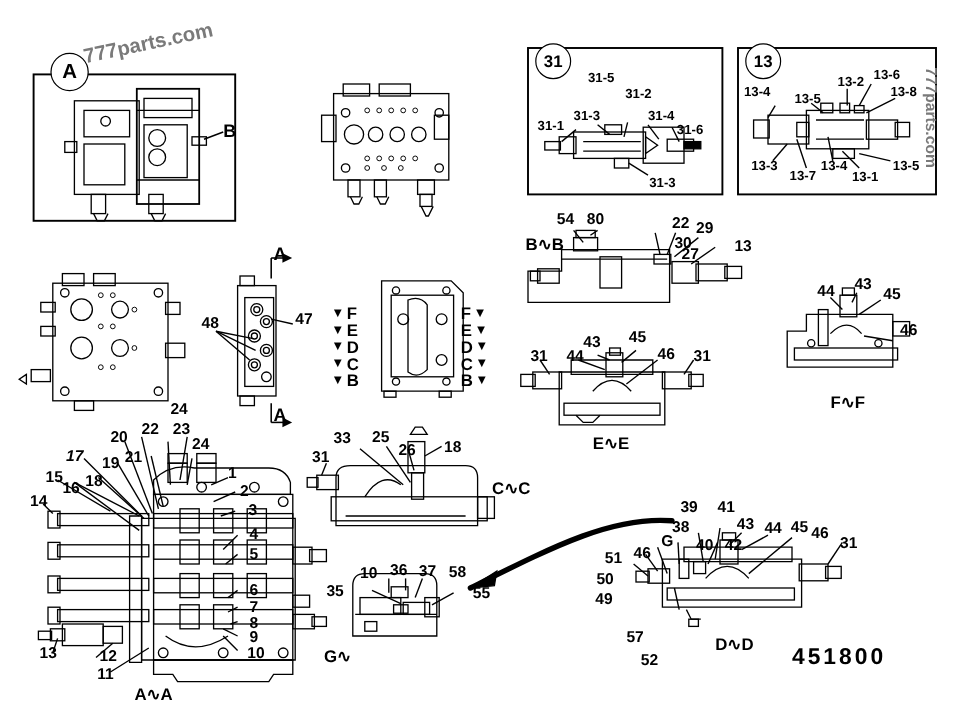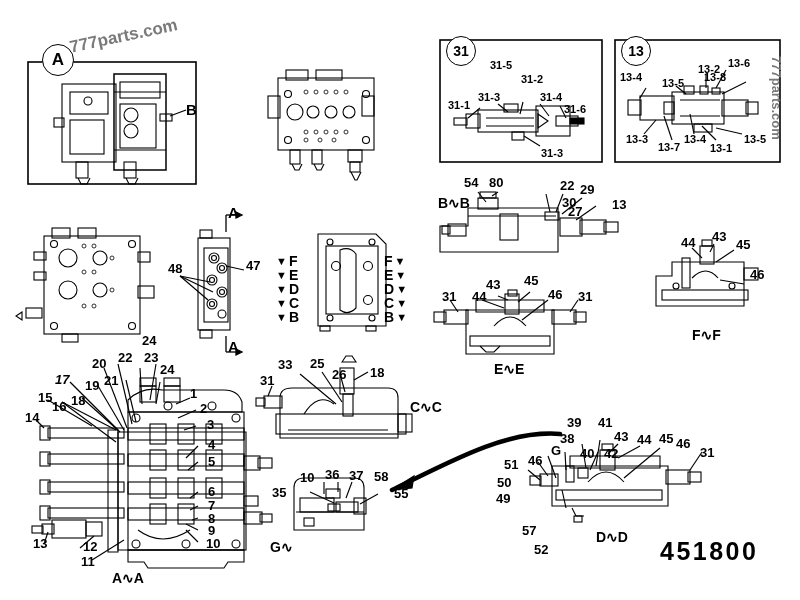--- a/index.html
+++ b/index.html
@@ -12,21 +12,21 @@
        font-family:"Liberation Sans",sans-serif;}
   .n{font-size:13px;}          
   .nsm{font-size:11px;}        
   .sec{font-size:14px;font-weight:bold;}
   .circ{position:absolute;border:1.8px solid #000;border-radius:50%;
         background:#fff;display:flex;align-items:center;justify-content:center;
         font-weight:bold;}
   svg{position:absolute;left:0;top:0;overflow:visible;}
   .wm{position:absolute;color:#7a7a7a;font-weight:bold;white-space:nowrap;
       font-family:"Liberation Sans",sans-serif;}
-  .pn{position:absolute;font-weight:bold;font-size:25px;letter-spacing:2.5px;
+  .pn{position:absolute;font-weight:bold;font-size:19px;letter-spacing:2.5px;
       font-family:"Liberation Sans",sans-serif;}
   .arrowcol{position:absolute;display:flex;flex-direction:column;}
   .arowrow{display:flex;align-items:center;height:14px;}
   .arowrow .glyph{font-size:11px;line-height:1;}
   .arowrow .let{font-size:14px;font-weight:bold;line-height:1;padding:0 2px;}
 </style>
 </head>
 <body>
 
 <div id="stage">
@@ -493,21 +493,21 @@
     <span>31-3</span></div>
 
   <div class="lbl nsm" style="left:620px;top:72px;">
     <span>13-4</span></div>
   <div class="lbl nsm" style="left:662px;top:78px;">
     <span>13-5</span></div>
   <div class="lbl nsm" style="left:698px;top:64px;">
     <span>13-2</span></div>
   <div class="lbl nsm" style="left:728px;top:58px;">
     <span>13-6</span></div>
-  <div class="lbl nsm" style="left:704px;top:72px;text-align:center;">
+  <div class="lbl nsm" style="left:742px;top:72px;text-align:center;">
     <span>13-8</span></div>
   <div class="lbl nsm" style="left:626px;top:134px;">
     <span>13-3</span></div>
   <div class="lbl nsm" style="left:658px;top:142px;">
     <span>13-7</span></div>
   <div class="lbl nsm" style="left:684px;top:134px;">
     <span>13-4</span></div>
   <div class="lbl nsm" style="left:710px;top:143px;">
     <span>13-1</span></div>
   <div class="lbl nsm" style="left:744px;top:134px;">

